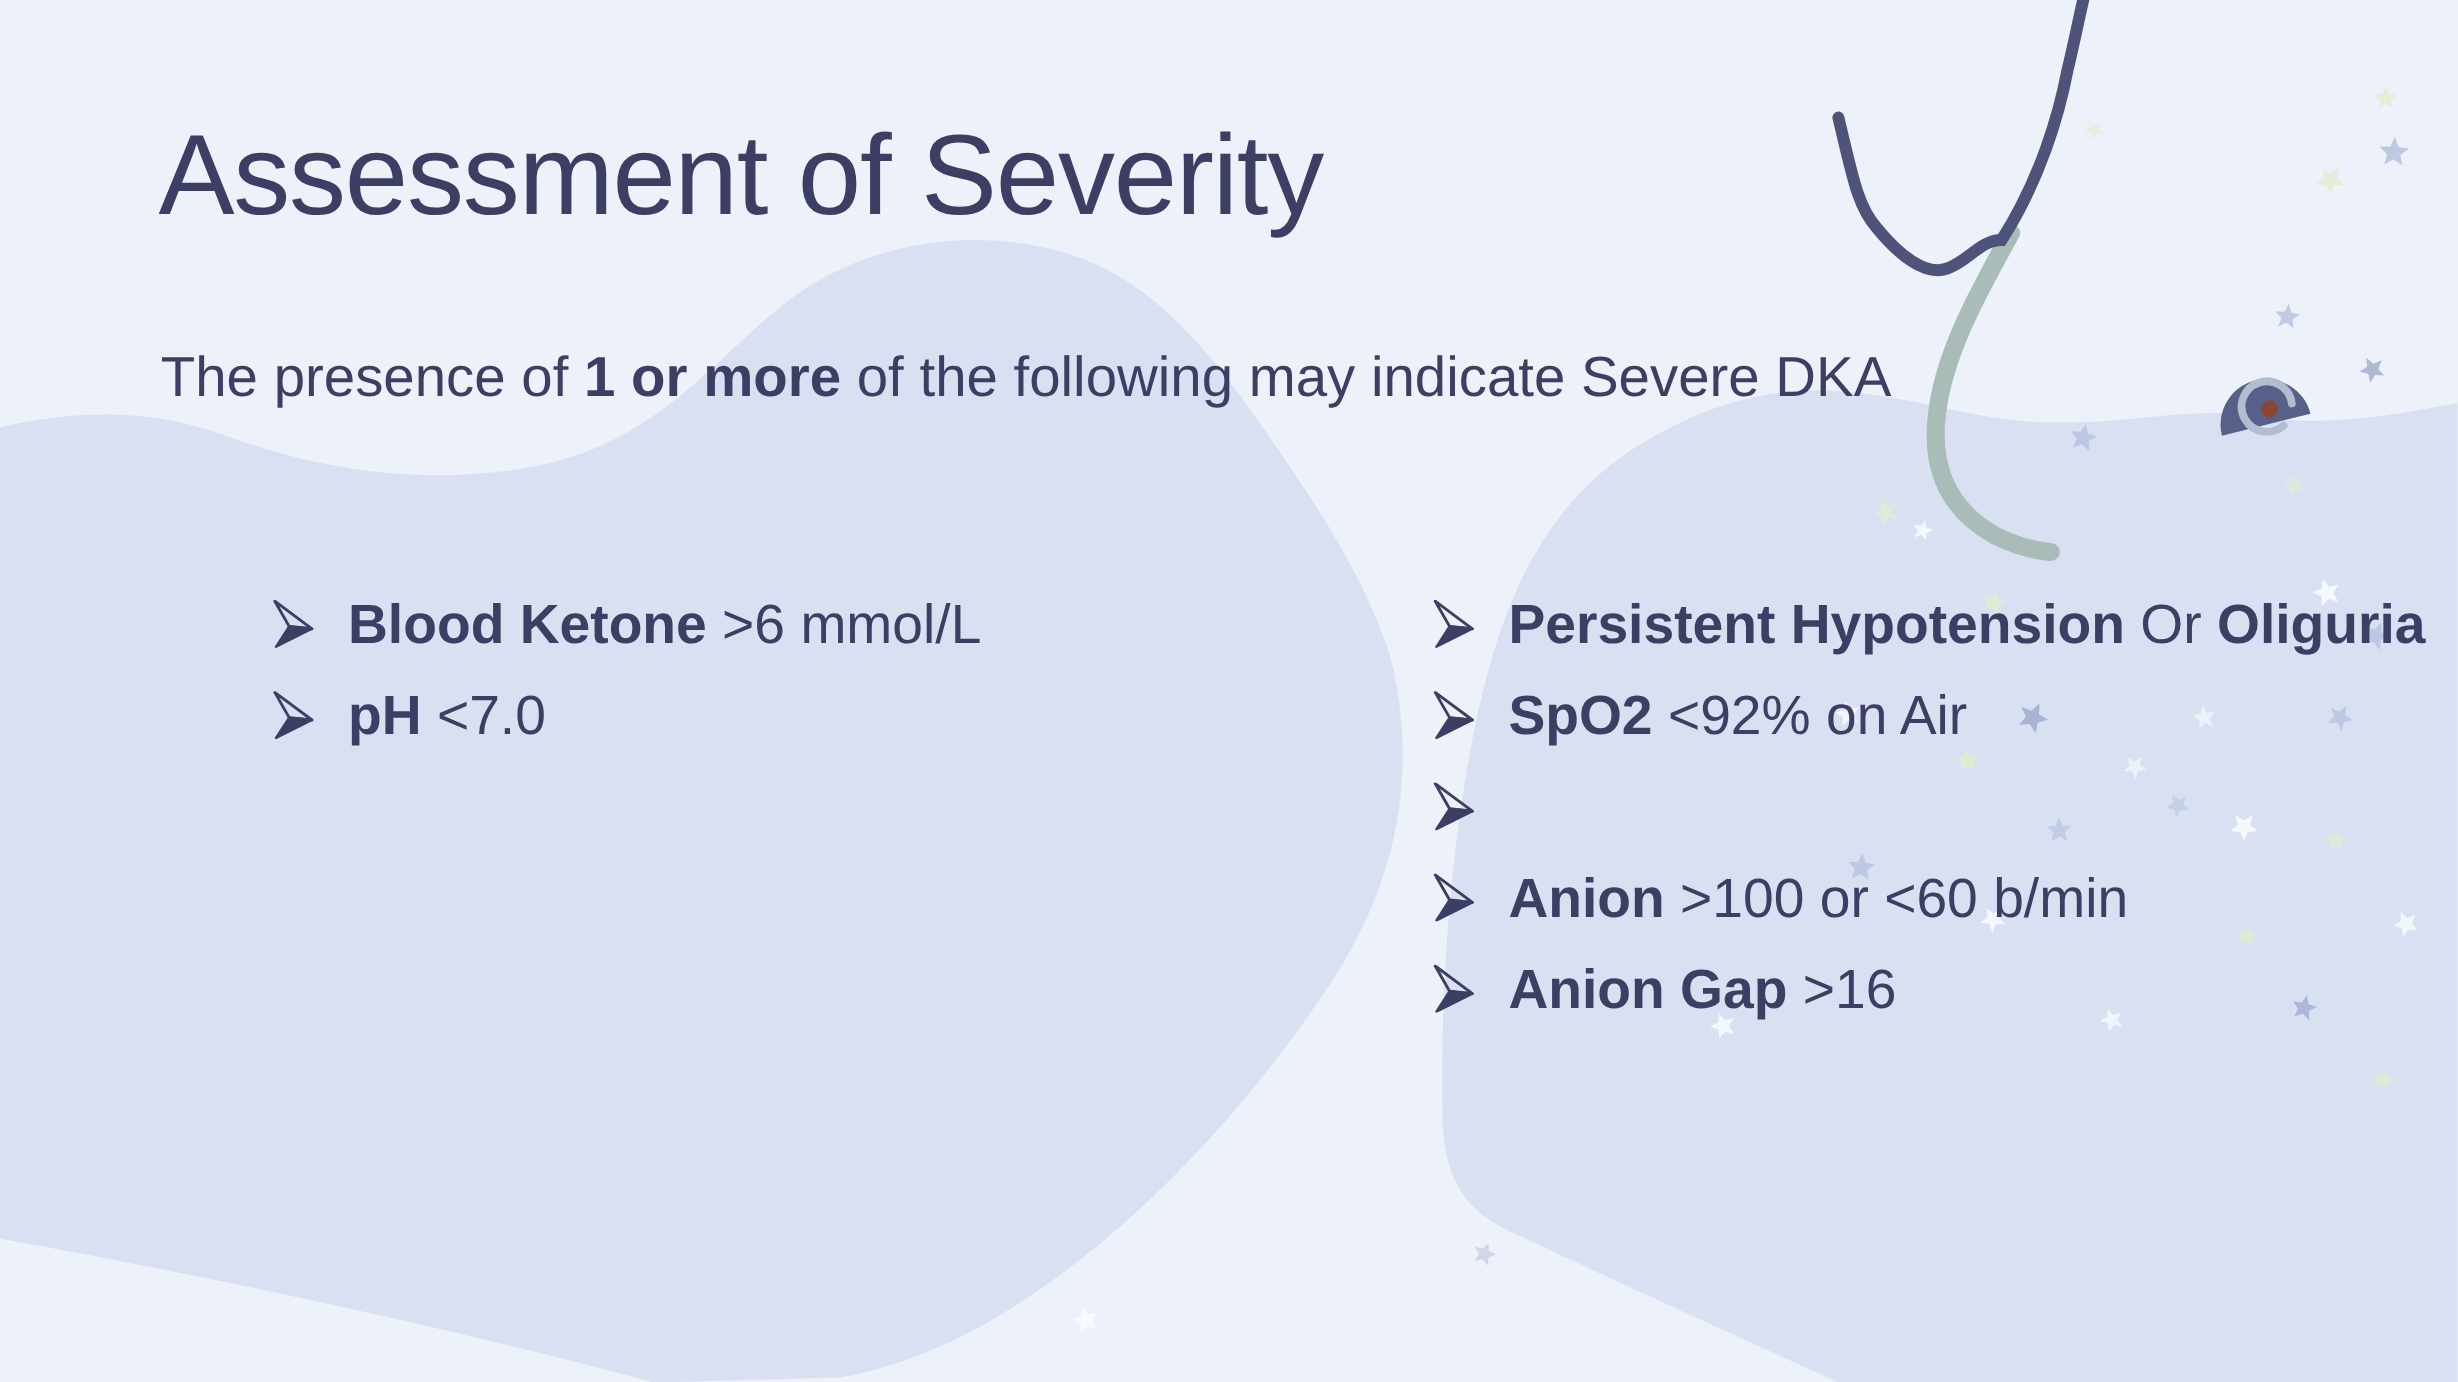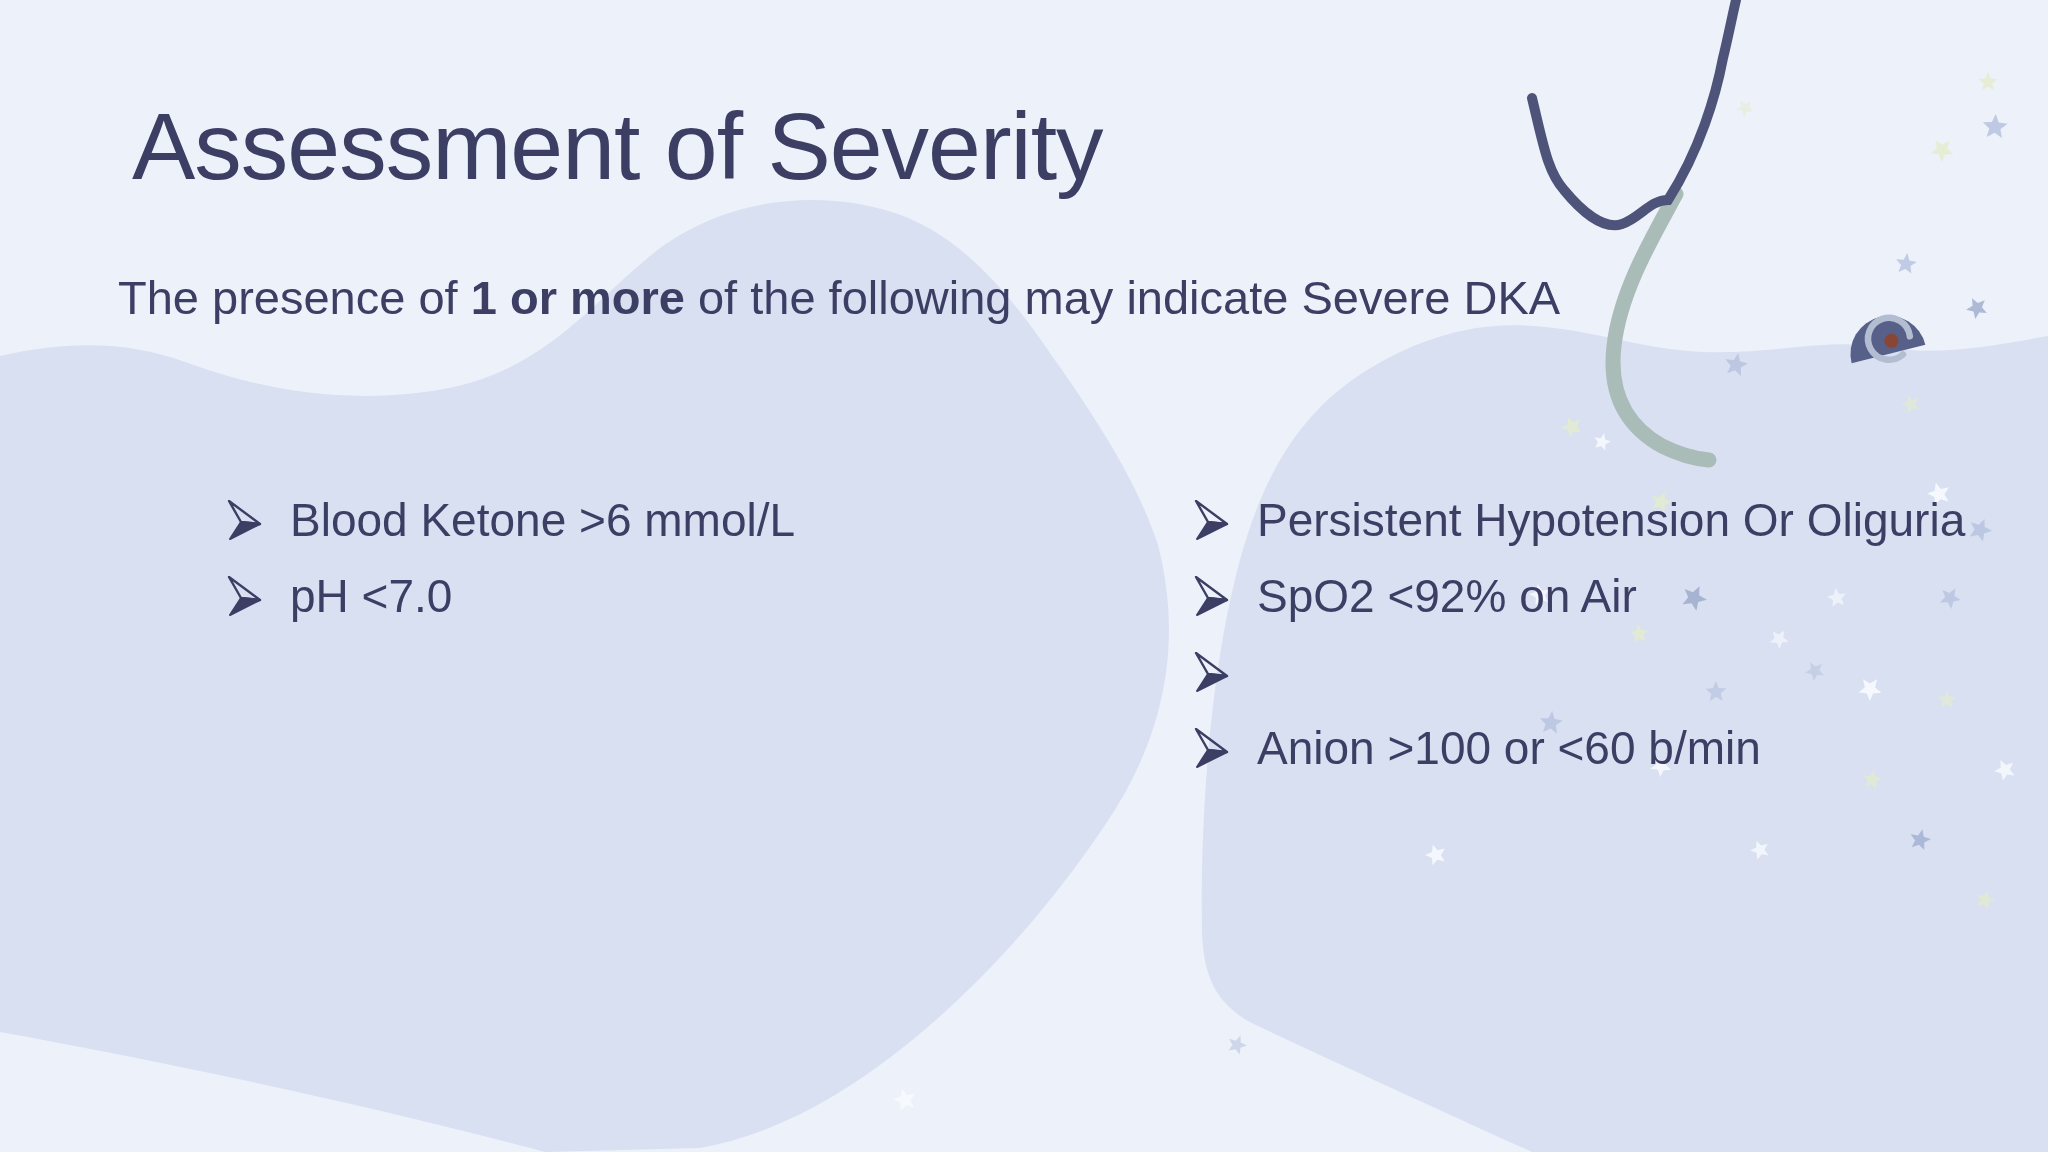--- a/index.html
+++ b/index.html
@@ -10,32 +10,32 @@
     color:var(--text,#3c3e64);
   }
   .slide{position:absolute;inset:0;}
   svg.bg{position:absolute;left:0;top:0;width:2048px;height:1152px;}
   .title{
     position:absolute;left:116px;top:76px;margin:16px;
     font-size:95px;font-weight:400;letter-spacing:-1px;line-height:1.15;
     color:var(--text);white-space:nowrap;
   }
   .subtitle{
-    position:absolute;left:118px;top:272px;margin:0;
+    position:absolute;left:118px;top:272px;margin:16px;
     font-size:47px;font-weight:400;line-height:1.1;white-space:nowrap;
     color:var(--text);
   }
   .subtitle .b{font-weight:700;}
   .list{position:absolute;top:482px;}
   .list-left{left:227px;}
   .list-right{left:1194px;}
   .li{display:flex;align-items:center;height:76px;white-space:nowrap;}
   .li .arrow{width:36px;height:40px;margin-right:27px;flex:none;}
   .li .li-text{font-size:46px;line-height:1;}
-  .li .li-text .b{font-weight:400;}
+  .li .li-text .b{font-weight:700;}
 </style>
 </head>
 <body style="--bg: #edf1fa; --text: #3c3e64;">
 
 <div class="slide">
 
   <svg class="bg" viewBox="0 0 2048 1152" aria-hidden="true">
 
     <path fill="#d8e0f2" d="M 0,356
          C 70,340 130,342 185,362
@@ -166,15 +166,22 @@
     </div>
 
     <div class="li">
       <svg class="arrow" viewBox="0 0 36 40" aria-hidden="true">
         <polygon points="2,1 33,24 14,22" fill="none" stroke="#3c3e64" stroke-width="2.4" stroke-linejoin="round"></polygon>
         <polygon points="3,39 33,24 14,22" fill="#3c3e64" stroke="#3c3e64" stroke-width="2" stroke-linejoin="round"></polygon>
       </svg>
       <span class="li-text"><span class="b">Anion</span><span> &gt;100 or &lt;60 b/min</span></span>
     </div>
 
+    <div class="li">
+      <svg class="arrow" viewBox="0 0 36 40" aria-hidden="true">
+        <polygon points="2,1 33,24 14,22" fill="none" stroke="#3c3e64" stroke-width="2.4" stroke-linejoin="round"></polygon>
+        <polygon points="3,39 33,24 14,22" fill="#3c3e64" stroke="#3c3e64" stroke-width="2" stroke-linejoin="round"></polygon>
+      </svg>
+      <span class="li-text"><span class="b">Anion Gap</span><span> &gt;16</span></span>
+    </div>
   </div>
 
 </div>
 
 </body></html>

